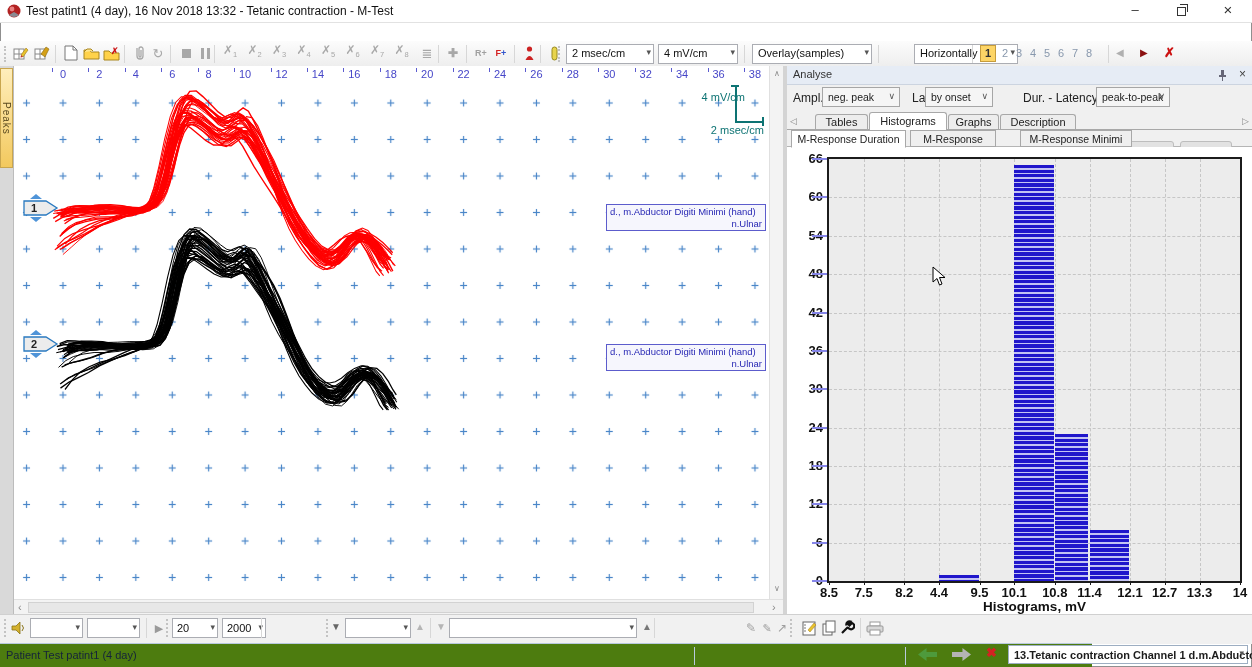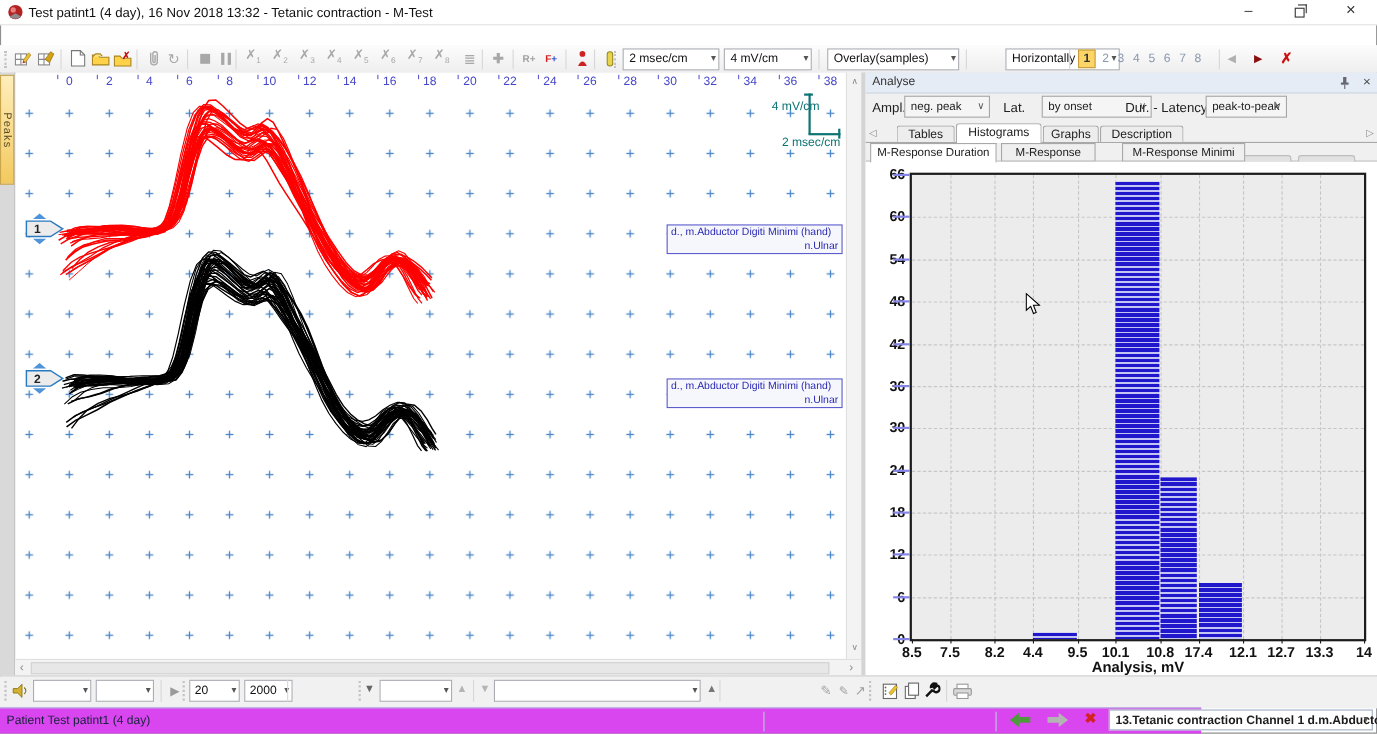--- a/index.html
+++ b/index.html
@@ -86,21 +86,21 @@
   
   #btoolbar{position:absolute;left:0;top:614px;width:1252px;height:29px;background:#f1f1f1;border-top:1px solid #d0d0d0;}
   .bgrip{position:absolute;top:619px;width:3px;height:18px;border-left:2px dotted #c3c3c3;}
   .bsep{position:absolute;top:618px;width:1px;height:20px;background:#d7d7d7;}
   .bcombo{position:absolute;top:618px;height:20px;background:#ffffff;border:1px solid #abadb3;box-sizing:border-box;}
   .bcombo .val{position:absolute;left:4px;top:3px;font-size:11px;color:#111;}
   .bcombo .arr{position:absolute;right:2px;top:3px;color:#555;font-size:9px;}
   .btri{position:absolute;top:621px;font-size:10px;}
   .bicon{position:absolute;top:618px;width:18px;height:20px;display:flex;align-items:center;justify-content:center;}
   
-  #statusbar{position:absolute;left:0;top:643px;width:1092px;height:24px;background:#d946ef;border-top:1px solid #b8c9dd;}
+  #statusbar{position:absolute;left:0;top:643px;width:1092px;height:24px;background:#4d7c0f;border-top:1px solid #b8c9dd;}
   #status-left{position:absolute;left:6px;top:5px;font-size:11px;color:#15233a;}
   .ssep{position:absolute;top:3px;width:1px;height:18px;background:#b9cadd;}
   .sarrow-btn{position:absolute;top:648px;width:19px;height:13px;}
   .arr-left{clip-path:polygon(0 50%,45% 0,45% 30%,100% 30%,100% 70%,45% 70%,45% 100%);}
   .arr-right{clip-path:polygon(100% 50%,55% 0,55% 30%,0 30%,0 70%,55% 70%,55% 100%);}
   #scombo{position:absolute;left:1008px;top:645px;width:240px;height:19px;background:#fff;border:1px solid #9daec2;box-sizing:border-box;}
   #scombo .val{position:absolute;left:5px;top:3px;font-size:11px;font-weight:bold;color:#1c1c1c;white-space:nowrap;}
   #scombo .arr{position:absolute;right:3px;top:2px;color:#555;font-size:9px;}
   #cursor{position:absolute;left:932px;top:266px;z-index:50;}
 </style>
@@ -291,21 +291,21 @@
       </svg>
       <span id="an-close">×</span>
     </div>
 
     <span class="an-lbl" style="left:6px">Ampl.</span>
     <div class="an-combo" style="left:35px;width:78px">
       <span class="val">neg. peak</span>
       <span class="chev">∨</span>
     </div>
     <span class="an-lbl" style="left:125px">Lat.</span>
-    <div class="an-combo" style="left:160px;width:100px">
+    <div class="an-combo" style="left:138px;width:68px">
       <span class="val">by onset</span>
       <span class="chev">∨</span>
     </div>
     <span class="an-lbl" style="left:236px">Dur. - Latency</span>
     <div class="an-combo" style="left:309px;width:74px">
       <span class="val">peak-to-peak</span>
       <span class="chev">∨</span>
     </div>
 
     <div id="tabrow">
@@ -345,21 +345,21 @@
           <div class="gv" style="left: 225.8px;"></div>
           <div class="gv" style="left: 260.5px;"></div>
           <div class="gv" style="left: 301px;"></div>
           <div class="gv" style="left: 335.7px;"></div>
           <div class="gv" style="left: 370.5px;"></div>
           <div class="bar" style="left: 110px; width: 39.5px; height: 6.4px;"></div>
           <div class="bar" style="left: 185.2px; width: 39.5px; height: 415.6px;"></div>
           <div class="bar" style="left: 225.8px; width: 33.7px; height: 147.1px;"></div>
           <div class="bar" style="left: 260.5px; width: 39.5px; height: 51.2px;"></div>
         </div>
-      <div id="xlabel-title">Analysis, mV</div>
+      <div id="xlabel-title">Histograms, mV</div>
     <div class="ylab" style="top: 426px;">0</div>
         <div class="ytick" style="top: 433px;"></div>
         <div class="ylab" style="top: 387.6px;">6</div>
         <div class="ytick" style="top: 394.6px;"></div>
         <div class="ylab" style="top: 349.3px;">12</div>
         <div class="ytick" style="top: 356.3px;"></div>
         <div class="ylab" style="top: 310.9px;">18</div>
         <div class="ytick" style="top: 317.9px;"></div>
         <div class="ylab" style="top: 272.5px;">24</div>
         <div class="ytick" style="top: 279.5px;"></div>
@@ -384,21 +384,21 @@
         <div class="xlab" style="left: 100.3px; top: 438px;">8.2</div>
         <div class="xstub" style="left: 117.3px; top: 434px;"></div>
         <div class="xlab" style="left: 135px; top: 438px;">4.4</div>
         <div class="xstub" style="left: 152px; top: 434px;"></div>
         <div class="xlab" style="left: 175.5px; top: 438px;">9.5</div>
         <div class="xstub" style="left: 192.5px; top: 434px;"></div>
         <div class="xlab" style="left: 210.2px; top: 438px;">10.1</div>
         <div class="xstub" style="left: 227.2px; top: 434px;"></div>
         <div class="xlab" style="left: 250.8px; top: 438px;">10.8</div>
         <div class="xstub" style="left: 267.8px; top: 434px;"></div>
-        <div class="xlab" style="left: 285.5px; top: 438px;">17.4</div>
+        <div class="xlab" style="left: 285.5px; top: 438px;">11.4</div>
         <div class="xstub" style="left: 302.5px; top: 434px;"></div>
         <div class="xlab" style="left: 326px; top: 438px;">12.1</div>
         <div class="xstub" style="left: 343px; top: 434px;"></div>
         <div class="xlab" style="left: 360.7px; top: 438px;">12.7</div>
         <div class="xstub" style="left: 377.7px; top: 434px;"></div>
         <div class="xlab" style="left: 395.5px; top: 438px;">13.3</div>
         <div class="xstub" style="left: 412.5px; top: 434px;"></div>
         <div class="xlab" style="left: 436px; top: 438px;">14</div>
         <div class="xstub" style="left: 453px; top: 434px;"></div>
       </div>

